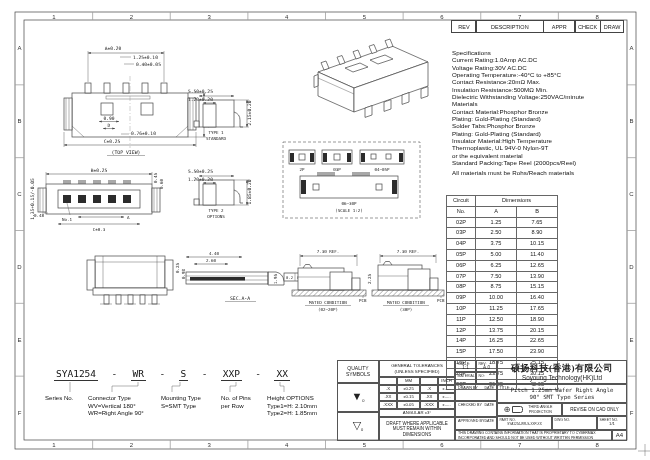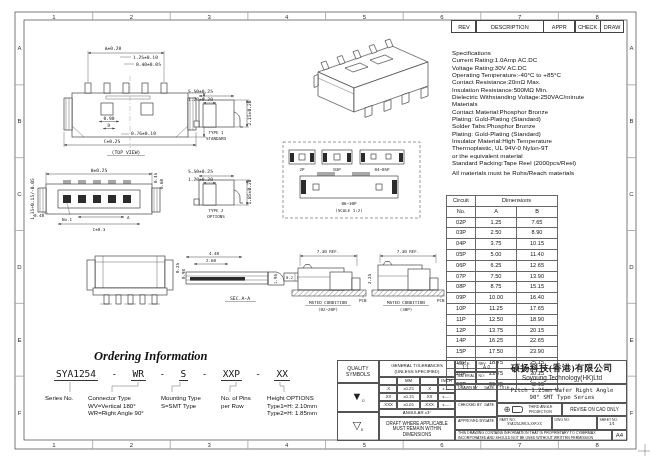--- a/index.html
+++ b/index.html
@@ -482,21 +482,20 @@
           <td>30.15</td>
         </tr>
         <tr>
           <td>30P</td>
           <td>36.25</td>
           <td>42.65</td>
         </tr>
       </tbody>
 </table>
 
-<div class="abs ohead">Ordering Information</div>
 <div class="abs ocode">
   <span class="u">SYA1254</span>
   <span>-</span>
   <span class="u">WR</span>
   <span>-</span>
   <span class="u">S</span>
   <span>-</span>
   <span class="u">XXP</span>
   <span>-</span>
   <span class="u">XX</span>

